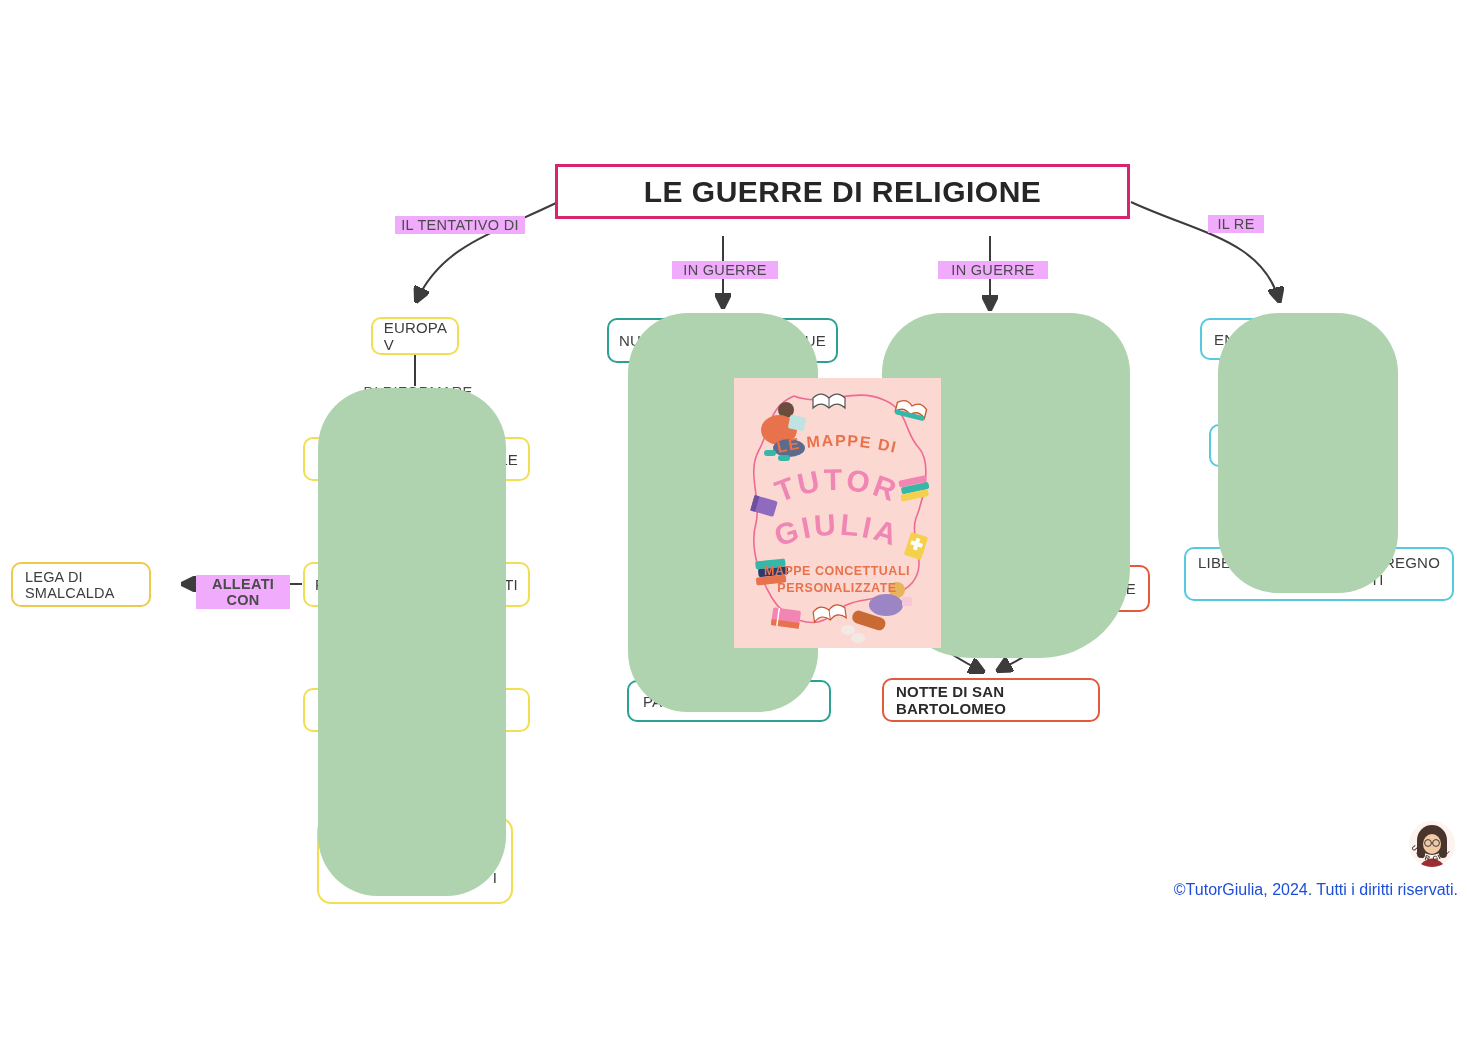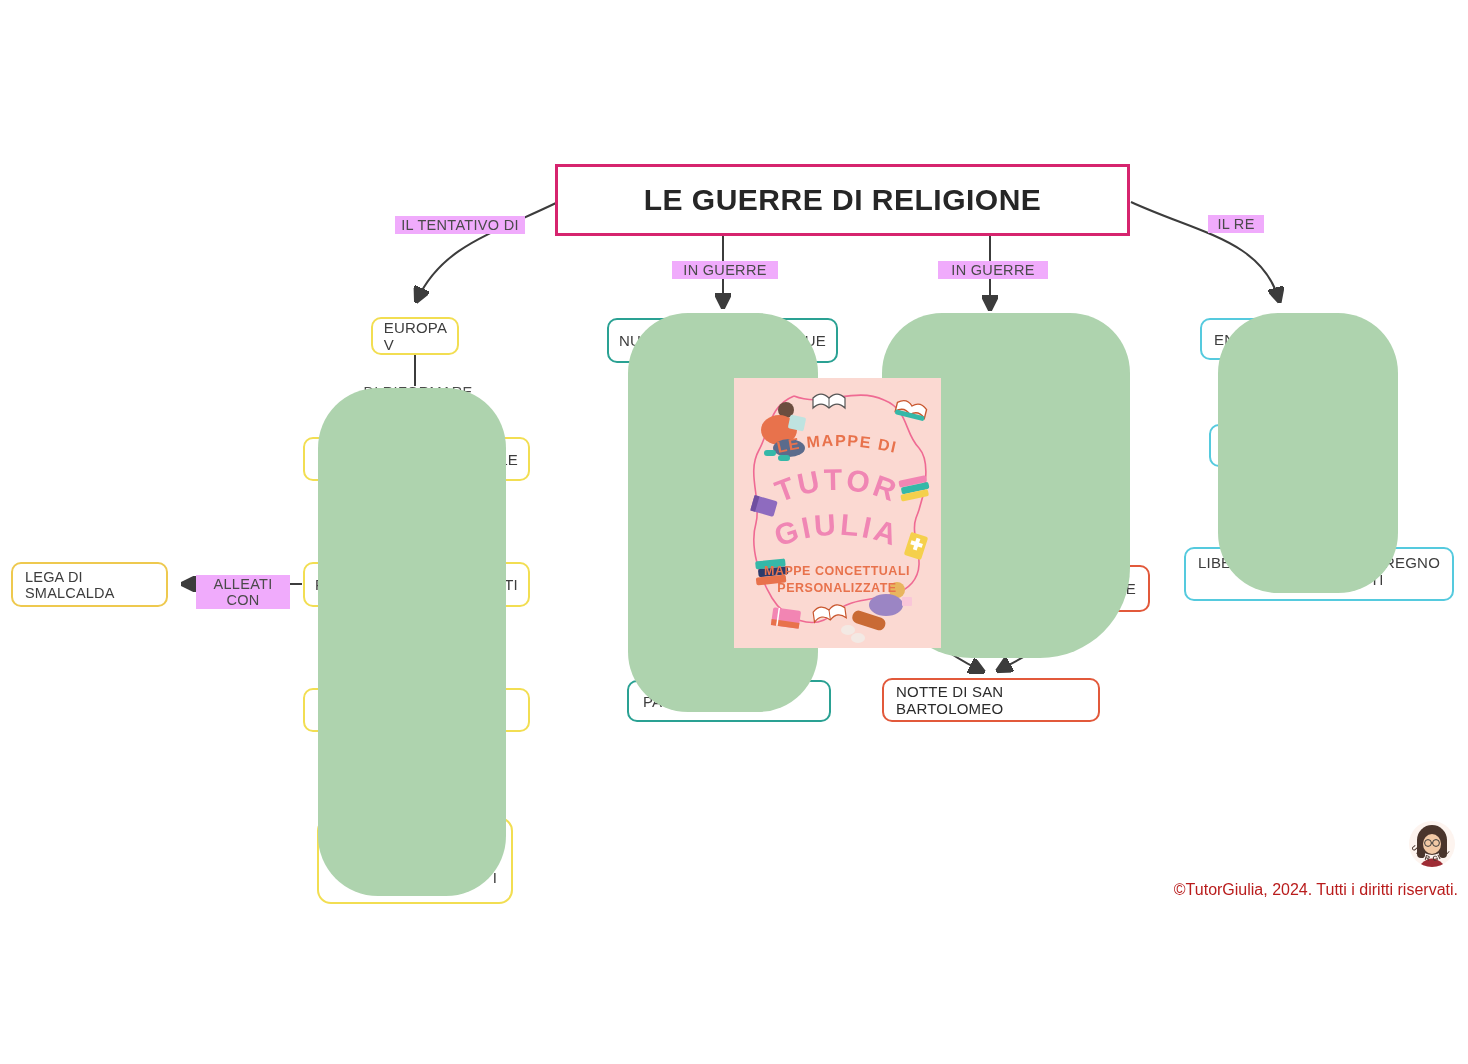--- a/index.html
+++ b/index.html
@@ -26,34 +26,34 @@
     font-size:15px;color:#3d3d3d;letter-spacing:.2px;box-sizing:border-box;
     padding:0 12px;
   }
   .box.split{justify-content:space-between;}
   .box.left{justify-content:flex-start;}
   .box.right{justify-content:flex-end;}
   .box.teal{border-color:var(--teal);}
   .box.cyan{border-color:var(--cyan);}
   .box.orange{border-color:var(--orange);}
   .box.gold{border-color:var(--gold);}
-  .box.bold{font-weight:400;color:#2b2b2b;}
+  .box.bold{font-weight:700;color:#2b2b2b;}
   .title-box{
-    position:absolute;z-index:2;left:555px;top:164px;width:575px;height:72px;
+    position:absolute;z-index:2;left:555px;top:164px;width:575px;height:55px;
     background:#fff;border:3px solid var(--pink);display:flex;align-items:center;
     justify-content:center;font-size:30px;font-weight:800;letter-spacing:.5px;
     color:#262626;box-sizing:border-box;
   }
   .blob{position:absolute;z-index:3;background:var(--blob);}
   .watermark{
     position:absolute;z-index:4;left:734px;top:378px;width:207px;height:270px;
     background:var(--wmbg);
   }
   .footer-copy{
-    position:absolute;z-index:5;right:10px;top:881px;font-size:16px;color:#b91c1c;
+    position:absolute;z-index:5;right:10px;top:881px;font-size:16px;color:#1d4ed8;
   }
   .footer-logo{position:absolute;z-index:5;left:1407px;top:820px;width:50px;height:52px;}
   .bigbox-frag{position:absolute;right:14px;top:50px;font-size:15px;color:#3d3d3d;}
   .two-line{flex-direction:column;justify-content:flex-start;padding-top:5px;}
   .two-line .row1{width:100%;display:flex;justify-content:space-between;}
   .two-line .row2{width:100%;text-align:left;padding-left:172px;box-sizing:border-box;}
 </style>
 </head>
 <body>
 
@@ -72,34 +72,34 @@
     <path d="M415,355 L415,386"></path>
     <path d="M302,584 L184,584" marker-end="url(#ah)"></path>
     <path d="M936,643 C958,660 974,667 982,671" marker-end="url(#ah)"></path>
     <path d="M1050,639 C1026,658 1008,665 999,670" marker-end="url(#ah)"></path>
   </svg>
 
   <div class="edge-label" style="left:395px;top:216px;width:124px;">IL TENTATIVO DI</div>
   <div class="edge-label" style="left:672px;top:261px;width:100px;">IN GUERRE</div>
   <div class="edge-label" style="left:938px;top:261px;width:104px;">IN GUERRE</div>
   <div class="edge-label" style="left:1208px;top:215px;width:50px;">IL RE</div>
-  <div class="edge-label" style="left:196px;top:575px;width:88px;">ALLEATI CON</div>
+  <div class="edge-label" style="left:196px;top:575px;width:88px;font-weight:bold;">ALLEATI CON</div>
   <div class="edge-label" style="left:355px;top:383px;width:120px;background:transparent;">DI RIFORMARE</div>
 
   <div class="title-box">LE GUERRE DI RELIGIONE</div>
 
   <div class="box" style="left:371px;top:317px;width:88px;height:38px;">EUROPA V</div>
   <div class="box right" style="left:303px;top:437px;width:227px;height:44px;padding-right:10px;">
     <span>LE</span>
   </div>
   <div class="box split" style="left:303px;top:562px;width:227px;height:45px;padding:0 10px;">
     <span>P</span>
     <span>ITI</span>
   </div>
-  <div class="box gold" style="left:11px;top:562px;width:157px;height:45px;font-size:14.5px;">LEGA DI SMALCALDA</div>
+  <div class="box gold" style="left:11px;top:562px;width:140px;height:45px;font-size:14.5px;">LEGA DI SMALCALDA</div>
   <div class="box" style="left:303px;top:688px;width:227px;height:44px;"></div>
   <div class="box" style="left:317px;top:817px;width:196px;height:87px;border-radius:14px;">
     <span class="bigbox-frag">I</span>
   </div>
 
   <div class="box teal split" style="left:607px;top:318px;width:231px;height:45px;padding:0 10px;">
     <span>NU</span>
     <span>UE</span>
   </div>
   <div class="box teal left" style="left:627px;top:680px;width:204px;height:42px;padding-left:14px;">

